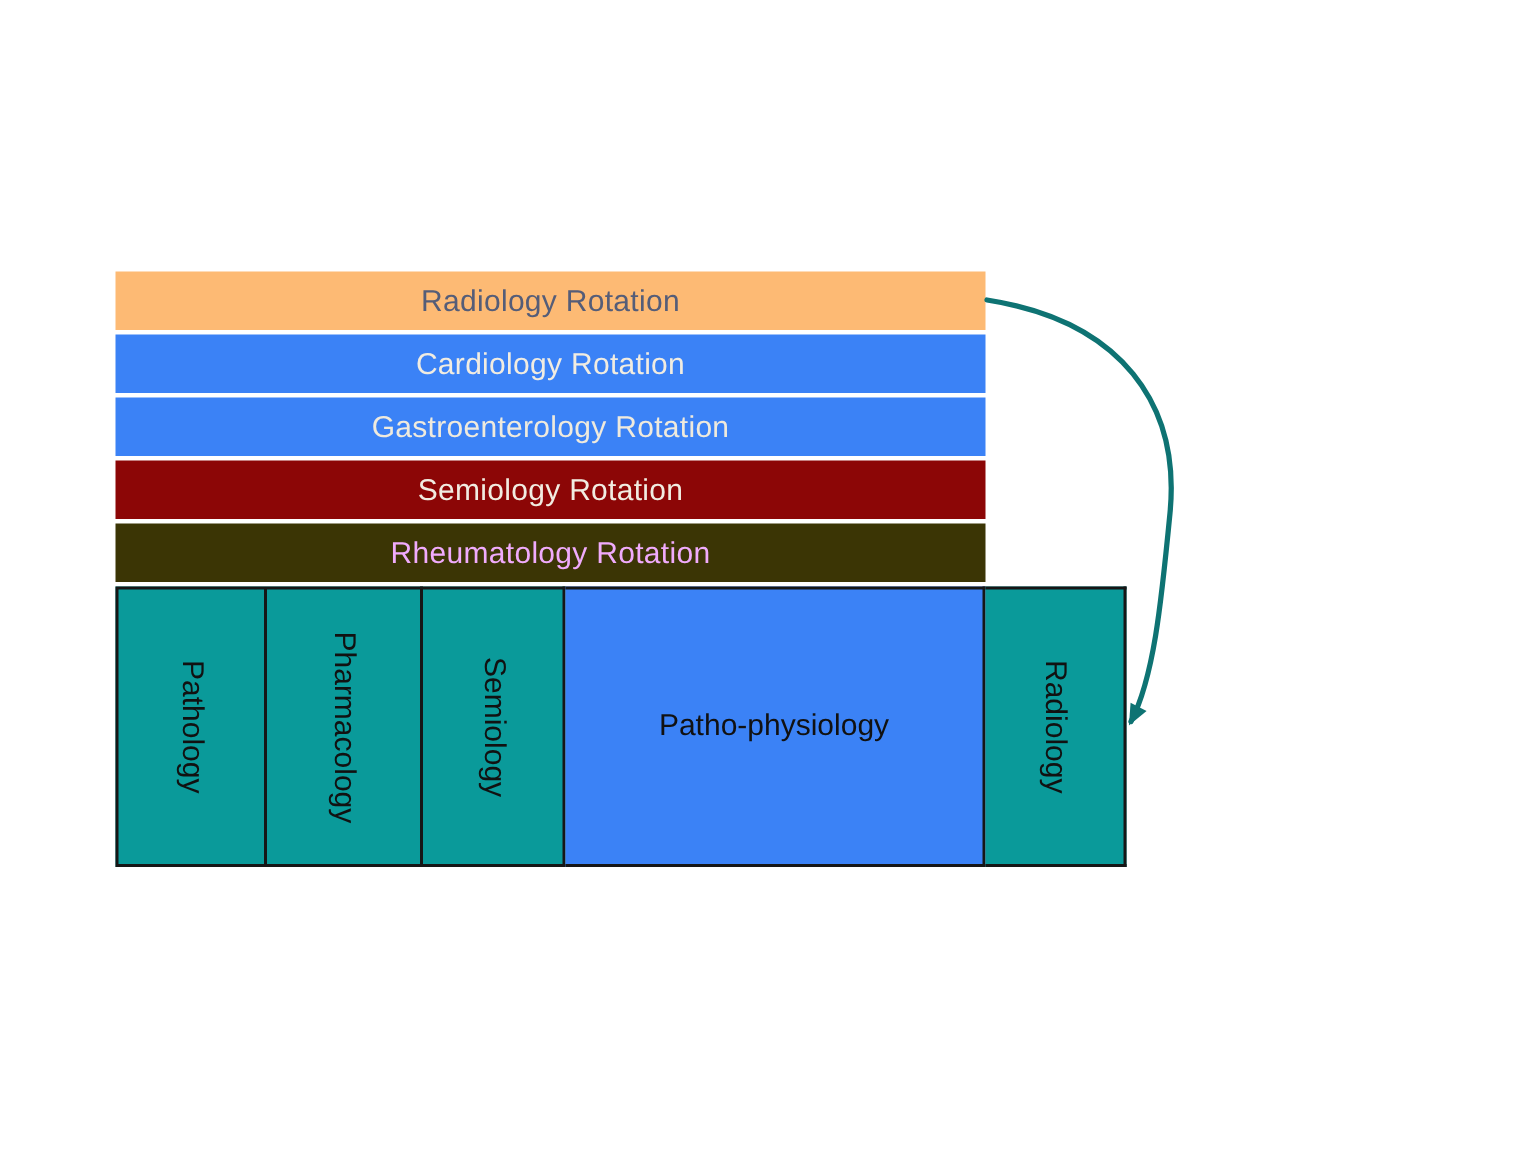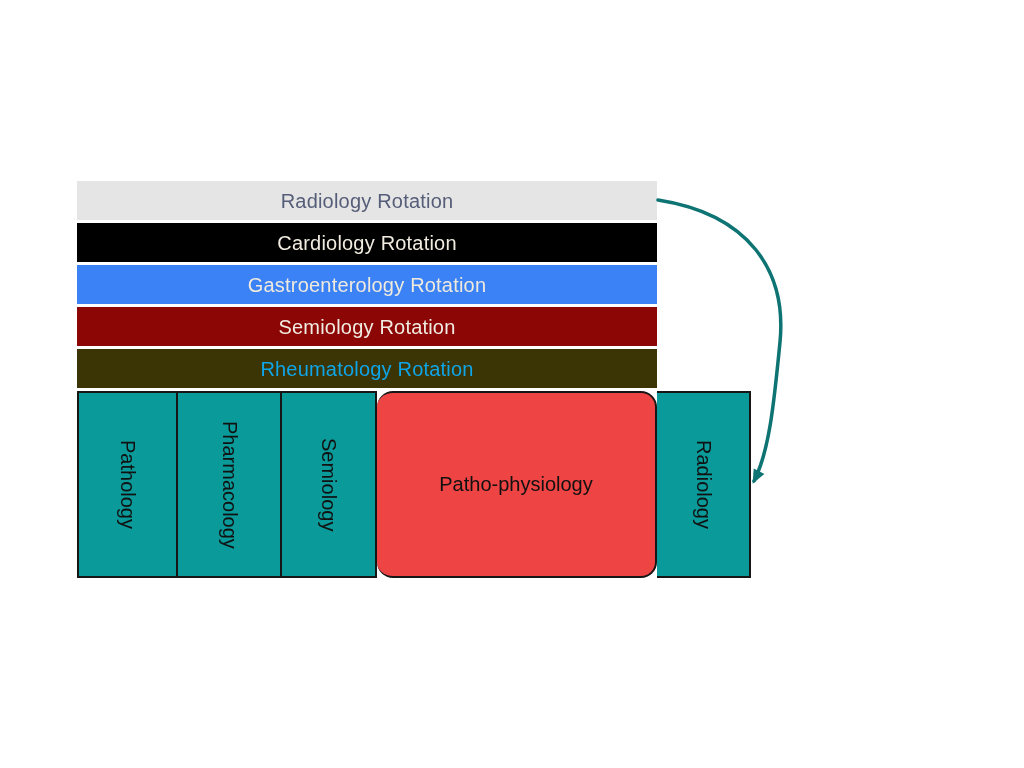--- a/index.html
+++ b/index.html
@@ -35,48 +35,48 @@
   .c1{width:101px}.c2{width:104px}.c3{width:95px}.c4{width:280px}.c5{width:94px}
 
   .arrow-layer{position:absolute;left:0;top:0;width:1024px;height:768px;pointer-events:none;}
 </style>
 </head>
 <body>
 
 <div class="slide">
 
   <div class="bars">
-    <div class="bar" style="background-color: #e5e5e5;">
+    <div class="bar" style="background-color: #fdba74;">
       <span style="color: rgb(85, 93, 120);">Radiology Rotation</span>
     </div>
-    <div class="bar" style="background-color: #000000;">
+    <div class="bar" style="background-color: #3b82f6;">
       <span style="color: rgb(241, 236, 225);">Cardiology Rotation</span>
     </div>
     <div class="bar" style="background-color: #3b82f6;">
       <span style="color: rgb(239, 234, 221);">Gastroenterology Rotation</span>
     </div>
     <div class="bar" style="background-color: rgb(140, 6, 6);">
       <span style="color: rgb(241, 236, 225);">Semiology Rotation</span>
     </div>
     <div class="bar" style="background-color: rgb(59, 53, 5);">
-      <span style="color: #0ea5e9;">Rheumatology Rotation</span>
+      <span style="color: #f0abfc;">Rheumatology Rotation</span>
     </div>
   </div>
 
   <div class="course-table">
     <div class="cell c1" style="background-color: rgb(10, 154, 154);">
       <span class="vlabel" style="color: rgb(17, 17, 17);">Pathology</span>
     </div>
     <div class="cell c2" style="background-color: rgb(10, 154, 154);">
       <span class="vlabel" style="color: rgb(17, 17, 17);">Pharmacology</span>
     </div>
     <div class="cell c3" style="background-color: rgb(10, 154, 154);">
       <span class="vlabel" style="color: rgb(17, 17, 17);">Semiology</span>
     </div>
-    <div class="cell c4" style="background-color: #ef4444; border-radius: 16px;">
+    <div class="cell c4" style="background-color: #3b82f6;">
       <span style="color: rgb(17, 17, 17);">Patho-physiology</span>
     </div>
     <div class="cell c5" style="background-color: rgb(10, 154, 154);">
       <span class="vlabel" style="color: rgb(17, 17, 17);">Radiology</span>
     </div>
   </div>
 
   <svg class="arrow-layer" width="1024" height="768" viewBox="0 0 1024 768">
     <defs>
       <marker id="ah" markerUnits="userSpaceOnUse" markerWidth="16" markerHeight="14" refX="12" refY="7" orient="auto">

